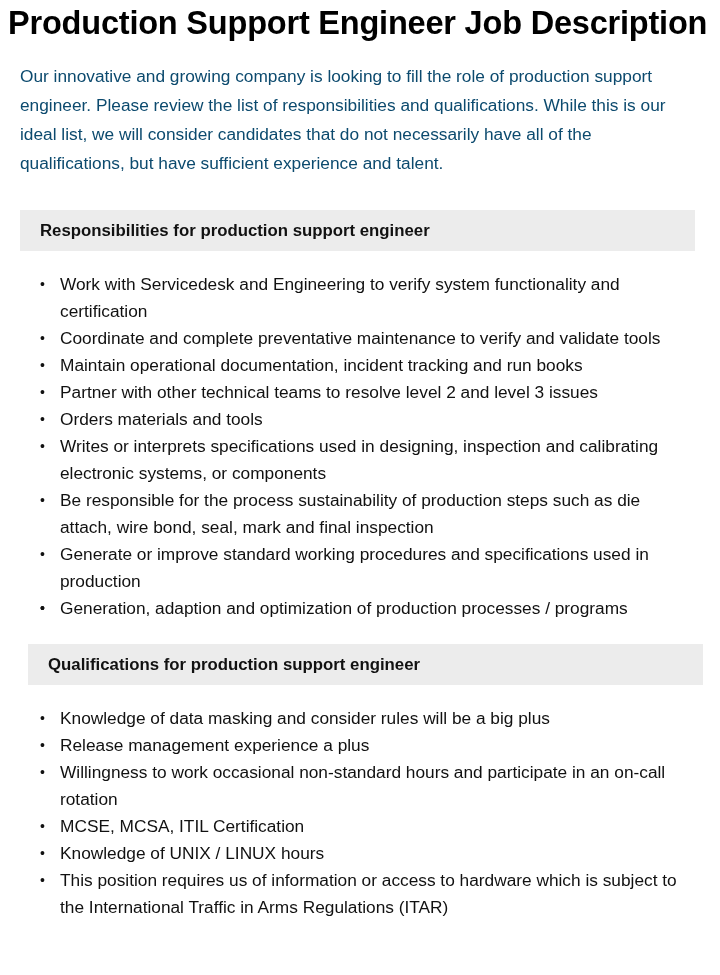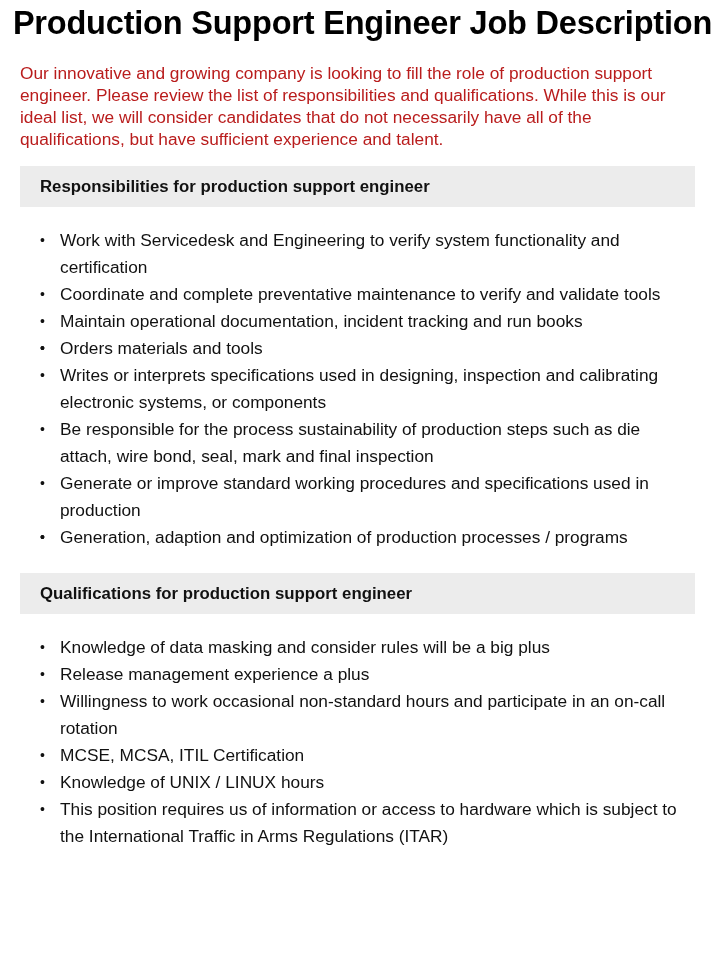--- a/index.html
+++ b/index.html
@@ -18,48 +18,48 @@
       padding: 0 25px 0 20px;
       box-sizing: border-box;
       width: 720px;
     }
     .title {
       margin: 0;
       padding-top: 2px;
       font-size: 32.5px;
       font-weight: bold;
       line-height: 42px;
-      text-align: center;
       letter-spacing: -0.2px;
       color: #000000;
       white-space: nowrap;
       margin-left: -12px;
       margin-right: -22px;
     }
     .intro {
       margin: 18px 0 0 0;
       font-size: 17.3px;
-      line-height: 22px;
-      color: #b91c1c;
+      line-height: 29px;
+      color: #0c4a6e;
     }
     .section-header {
-      margin-top: 16px;
+      margin-top: 32px;
       background: #ececec;
       height: 41px;
       width: 675px;
       box-sizing: border-box;
       padding-left: 20px;
       display: flex;
       align-items: center;
       font-size: 16.8px;
       font-weight: bold;
       color: #111111;
     }
     .section-header.second {
       margin-top: 22px;
+      margin-left: 8px;
     }
     ul.list {
       list-style: none;
       margin: 20px 0 0 0;
       padding: 0 0 0 40px;
       font-size: 17.3px;
       line-height: 27px;
       color: #111111;
     }
     ul.list li {
@@ -81,21 +81,21 @@
   <p class="intro">Our innovative and growing company is looking to fill the role of production support engineer. Please review the list of responsibilities and qualifications. While this is our ideal list, we will consider candidates that do not necessarily have all of the qualifications, but have sufficient experience and talent.</p>
 
   <div class="section-header">
     <span>Responsibilities for production support engineer</span>
   </div>
 
   <ul class="list">
     <li><span class="bullet">•</span><span>Work with Servicedesk and Engineering to verify system functionality and certification</span></li>
     <li><span class="bullet">•</span><span>Coordinate and complete preventative maintenance to verify and validate tools</span></li>
     <li><span class="bullet">•</span><span>Maintain operational documentation, incident tracking and run books</span></li>
-    <li><span class="bullet">•</span></li>
+    <li><span class="bullet">•</span><span>Partner with other technical teams to resolve level 2 and level 3 issues</span></li>
     <li><span class="bullet">•</span><span>Orders materials and tools</span></li>
     <li><span class="bullet">•</span><span>Writes or interprets specifications used in designing, inspection and calibrating electronic systems, or components</span></li>
     <li><span class="bullet">•</span><span>Be responsible for the process sustainability of production steps such as die attach, wire bond, seal, mark and final inspection</span></li>
     <li><span class="bullet">•</span><span>Generate or improve standard working procedures and specifications used in production</span></li>
     <li><span class="bullet">•</span></li>
     <li><span class="bullet">•</span><span>Generation, adaption and optimization of production processes / programs</span></li>
   </ul>
 
   <div class="section-header second">
     <span>Qualifications for production support engineer</span>

